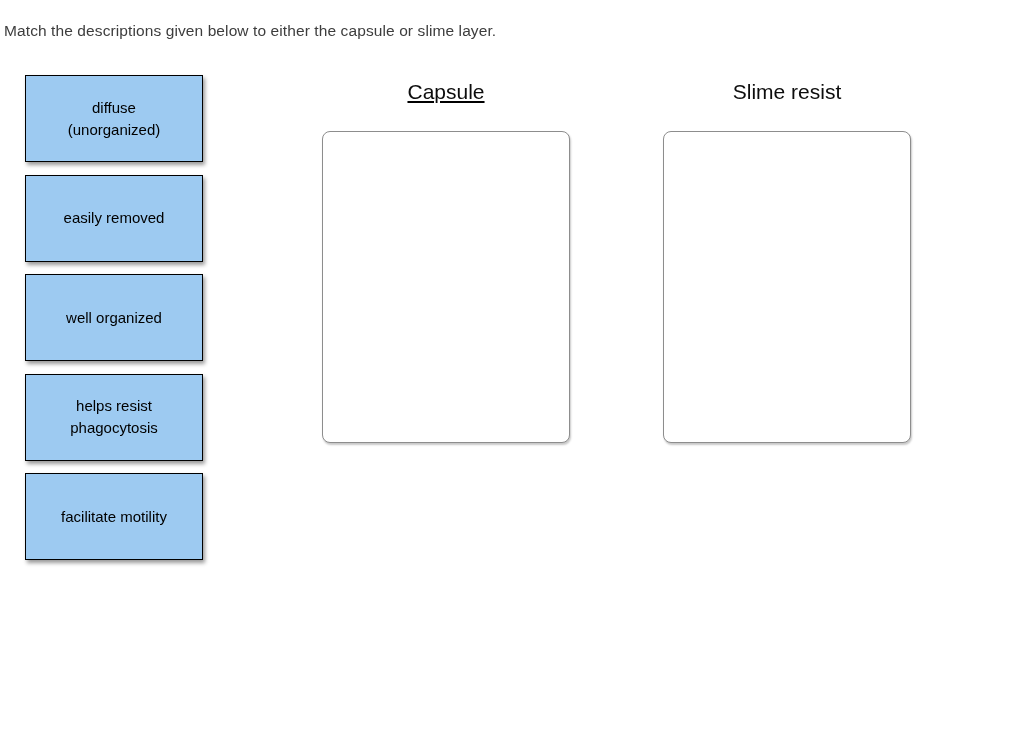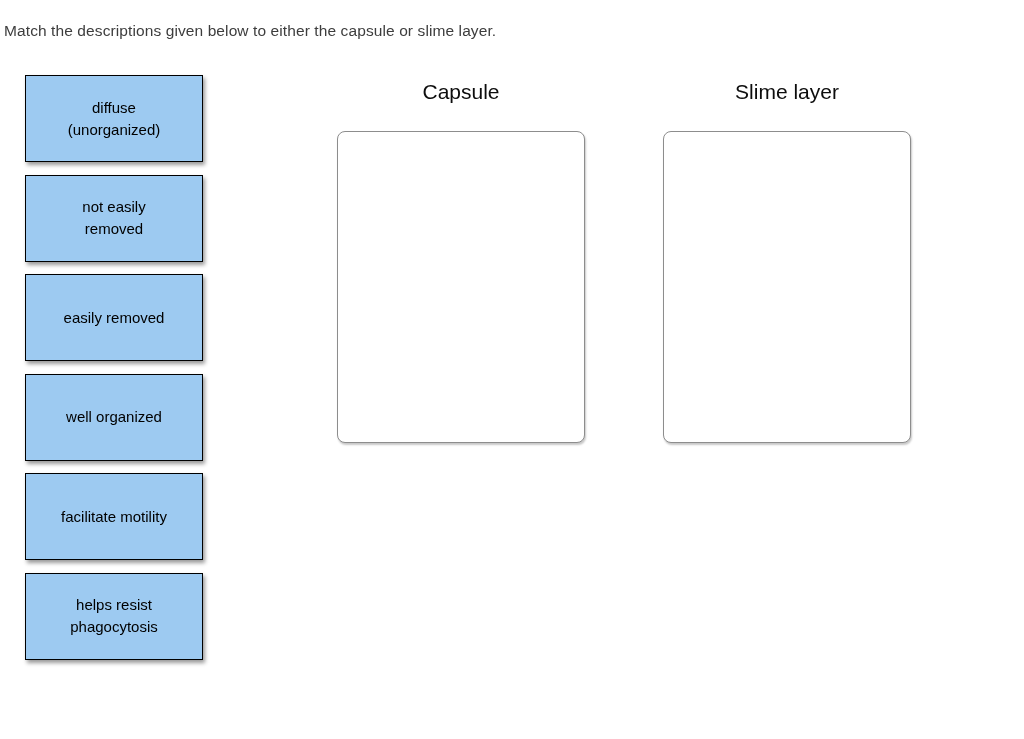--- a/index.html
+++ b/index.html
@@ -51,21 +51,21 @@
     cursor: pointer;
     user-select: none;
   }
 
   .dropcol {
     position: absolute;
     top: 80px;
     width: 248px;
     text-align: center;
   }
-  #col-capsule { left: 337px; }
+  #col-capsule { left: 322px; text-decoration: underline; }
   #col-slime   { left: 663px; }
   .dropcol h2 {
     margin: 0 0 27px 0;
     font-size: 21px;
     font-weight: 500;
     line-height: 1.15;
     color: var(--header-text);
   }
   .dropbox {
     width: 248px; height: 312px;
@@ -81,41 +81,37 @@
 <div class="page">
 
   <div class="prompt">Match the descriptions given below to either the capsule or slime layer.</div>
 
   <div class="chips">
     <div class="chip">
       <span>diffuse
 (unorganized)</span>
     </div>
     <div class="chip">
-      <span>not easily
-removed</span>
-    </div>
-    <div class="chip">
       <span>easily removed</span>
     </div>
     <div class="chip">
       <span>well organized</span>
     </div>
     <div class="chip">
-      <span>facilitate motility</span>
+      <span>helps resist
+phagocytosis</span>
     </div>
     <div class="chip">
-      <span>helps resist
-phagocytosis</span>
+      <span>facilitate motility</span>
     </div>
   </div>
 
   <div class="dropcol" id="col-capsule">
     <h2>Capsule</h2>
     <div class="dropbox"></div>
   </div>
 
   <div class="dropcol" id="col-slime">
-    <h2>Slime layer</h2>
+    <h2>Slime resist</h2>
     <div class="dropbox"></div>
   </div>
 
 </div>
 
 </body></html>

